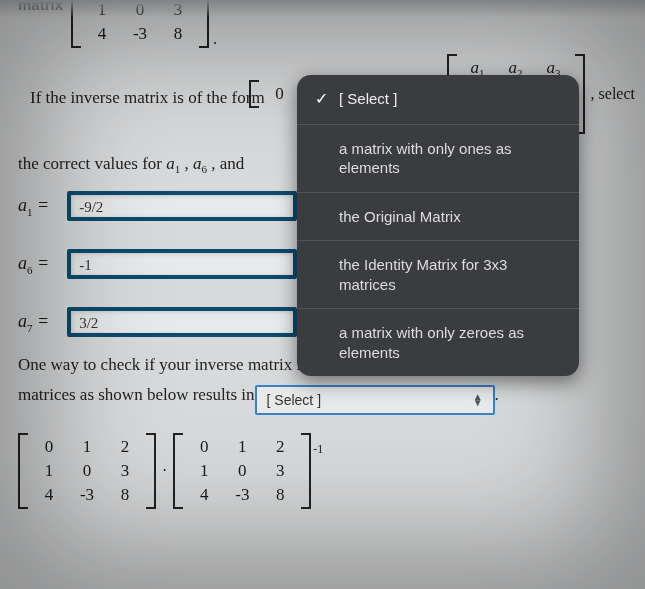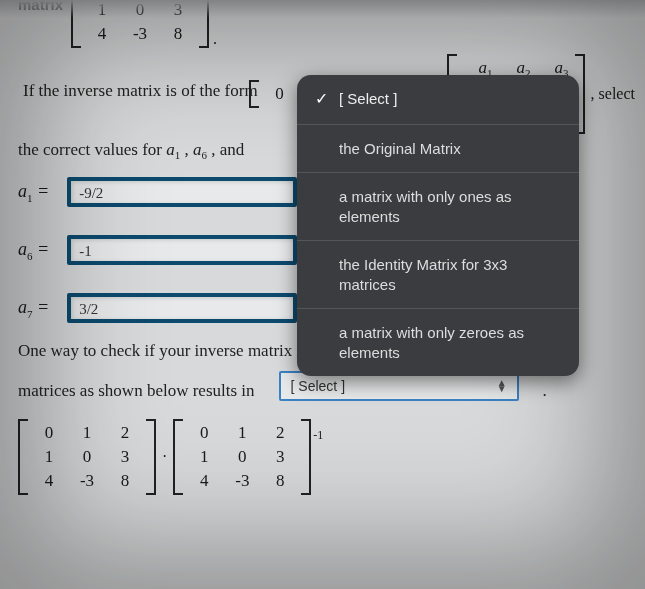--- a/index.html
+++ b/index.html
@@ -30,21 +30,21 @@
     width: 8px;
     align-self: stretch;
     border-top: 2px solid #222;
     border-bottom: 2px solid #222;
   }
   .mbracket.left { border-left: 2px solid #222; }
   .mbracket.right { border-right: 2px solid #222; }
   .mrows { display:flex; flex-direction:column; padding: 2px 2px; }
   .mrow { display:flex; }
   .mcell { min-width: 30px; text-align:center; padding: 2px 4px; font-size: 17px;}
-  .mcell.it { font-style: italic; text-align: right; }
+  .mcell.it { font-style: italic; }
   .sub { font-size: 11px; vertical-align: sub; font-style: normal;}
   .sup { font-size: 12px; vertical-align: super; }
   .label-word {
     color:#555; font-family: Arial, sans-serif; font-size:15px; font-weight:600;
   }
   .textline { margin: 10px 0; font-size:17px; color:#222; }
   .inputbox {
     display:inline-block;
     border:4px solid #0c4a6e;
     background:#e8e9ea;
@@ -138,21 +138,21 @@
           <span class="mcell">-3</span>
           <span class="mcell">8</span>
         </span>
       </span>
       <span class="mbracket right"></span>
     </span>
     <span style="padding-left:4px; align-self:flex-end;">.</span>
   </div>
 
   <div class="row" style="margin-top:28px; align-items:center;">
-    <span class="textline" style="margin:5px;font-family:Liberation Serif, serif;">If the inverse matrix is of the form</span>
+    <span class="textline" style="margin:12px;font-family:Liberation Serif, serif;">If the inverse matrix is of the form</span>
   </div>
 
   <div style="position:absolute; right:10px; top:58px; display:flex; align-items:center;">
     <span class="matrix" style="margin-right:50px;">
       <span class="mbracket left"></span>
       <span class="mrows">
         <span class="mrow">
           <span class="mcell">0</span>
           <span class="mcell">1</span>
           <span class="mcell">2</span>
@@ -199,21 +199,21 @@
     <span class="eqlabel"><i>a</i><span class="sub">6</span> =</span>
     <span class="inputbox">-1</span>
   </div>
 
   <div class="eqrow" style="margin-top:28px;">
     <span class="eqlabel"><i>a</i><span class="sub">7</span> =</span>
     <span class="inputbox">3/2</span>
   </div>
 
   <div class="textline" style="margin-top:18px;">One way to check if your inverse matrix is correct is to see if multiplying the</div>
-  <div class="textline" style="display:flex; align-items:flex-end; gap:24px;">
+  <div class="textline" style="display:flex; align-items:flex-start; gap:0;">
     <span>matrices as shown below results in</span>
     <span class="selectbox">
       <span>[ Select ]</span>
       <span class="chev">
         <span>▲</span>
           <span>▼</span>
       </span>
     </span>
     <span>.</span>
   </div>
@@ -267,25 +267,25 @@
 
 </div>
 
 <div class="dropdown">
   <div class="dd-item">
     <span class="dd-check">✓</span>
     <span>[ Select ]</span>
   </div>
   <div class="dd-item">
     <span class="dd-check"></span>
+    <span class="muted">a matrix with only ones as elements</span>
+  </div>
+  <div class="dd-item">
+    <span class="dd-check"></span>
     <span class="muted">the Original Matrix</span>
-  </div>
-  <div class="dd-item">
-    <span class="dd-check"></span>
-    <span class="muted">a matrix with only ones as elements</span>
   </div>
   <div class="dd-item">
     <span class="dd-check"></span>
     <span class="muted">the Identity Matrix for 3x3 matrices</span>
   </div>
   <div class="dd-item">
     <span class="dd-check"></span>
     <span class="muted">a matrix with only zeroes as elements</span>
   </div>
 </div>

